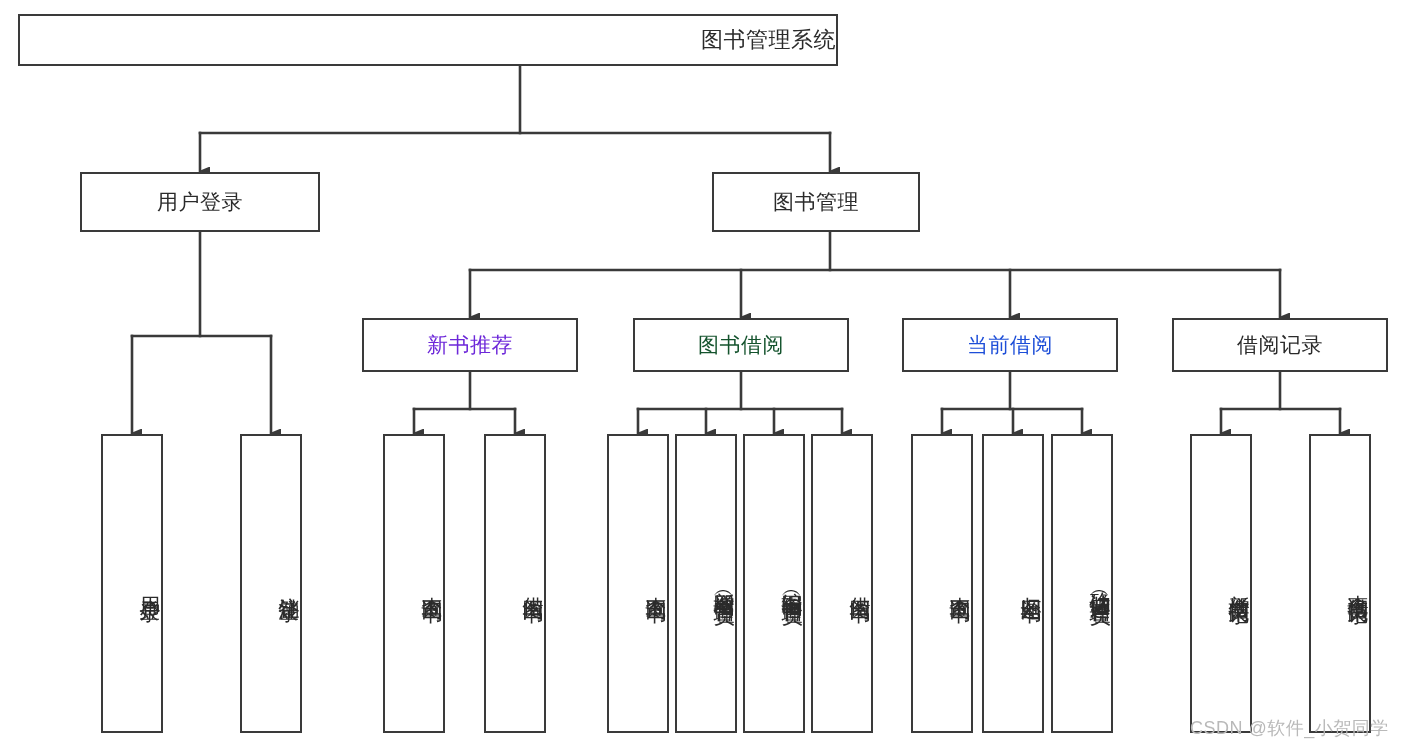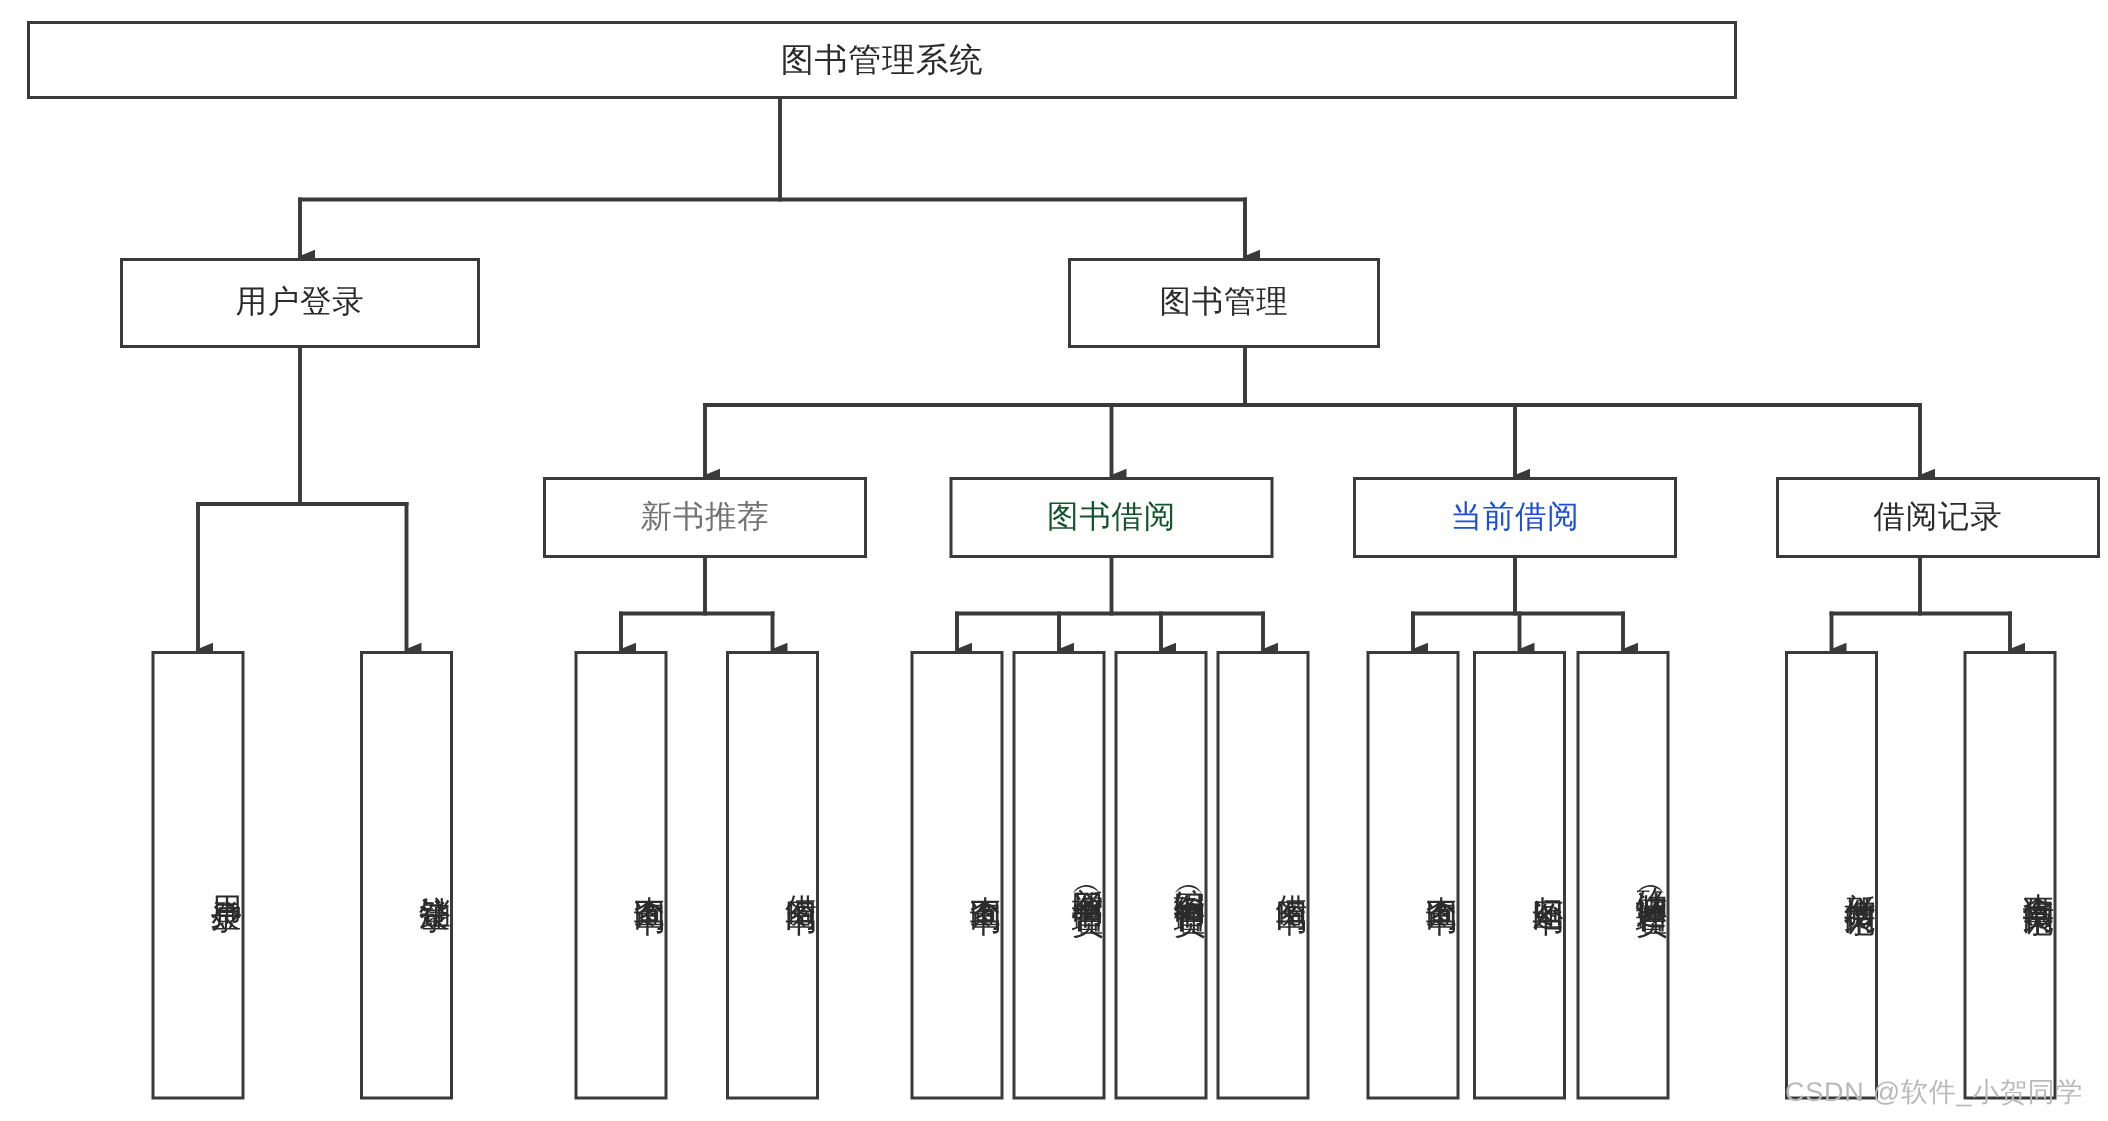--- a/index.html
+++ b/index.html
@@ -106,39 +106,39 @@
         <line x1="1013" y1="409" x2="1013" y2="433" marker-end="url(#arrowhead)"></line>
         <line x1="1082" y1="409" x2="1082" y2="433" marker-end="url(#arrowhead)"></line>
         <line x1="1280" y1="372" x2="1280" y2="409"></line>
         <line x1="1221" y1="409" x2="1340" y2="409"></line>
         <line x1="1221" y1="409" x2="1221" y2="433" marker-end="url(#arrowhead)"></line>
         <line x1="1340" y1="409" x2="1340" y2="433" marker-end="url(#arrowhead)"></line>
       </g>
   </svg>
 
   <div id="node-layer">
-      <div class="node horizontal root" style="left: 18px; top: 14px; width: 1140px; height: 52px; border-color: rgb(58, 58, 58); color: rgb(43, 43, 43);">
+      <div class="node horizontal root" style="left: 18px; top: 14px; width: 820px; height: 52px; border-color: rgb(58, 58, 58); color: rgb(43, 43, 43); justify-content: flex-end;">
         <span>图书管理系统</span>
       </div>
       <div class="node horizontal" style="left: 80px; top: 172px; width: 240px; height: 60px; border-color: rgb(58, 58, 58); color: rgb(43, 43, 43);">
         <span>用户登录</span>
       </div>
       <div class="node horizontal" style="left: 712px; top: 172px; width: 208px; height: 60px; border-color: rgb(58, 58, 58); color: rgb(43, 43, 43);">
         <span>图书管理</span>
       </div>
-      <div class="node horizontal" style="left: 362px; top: 318px; width: 216px; height: 54px; border-color: rgb(58, 58, 58); color: #737373;">
+      <div class="node horizontal" style="left: 362px; top: 318px; width: 216px; height: 54px; border-color: rgb(58, 58, 58); color: #6d28d9;">
         <span>新书推荐</span>
       </div>
       <div class="node horizontal" style="left: 633px; top: 318px; width: 216px; height: 54px; border-color: rgb(58, 58, 58); color: #14532d;">
         <span>图书借阅</span>
       </div>
       <div class="node horizontal" style="left: 902px; top: 318px; width: 216px; height: 54px; border-color: rgb(58, 58, 58); color: #1d4ed8;">
         <span>当前借阅</span>
       </div>
-      <div class="node horizontal" style="left: 1172px; top: 318px; width: 216px; height: 54px; border-color: rgb(58, 58, 58); color: rgb(43, 43, 43); margin-left: 12px;">
+      <div class="node horizontal" style="left: 1172px; top: 318px; width: 216px; height: 54px; border-color: rgb(58, 58, 58); color: rgb(43, 43, 43);">
         <span>借阅记录</span>
       </div>
       <div class="node vertical" style="left: 101px; top: 434px; width: 62px; height: 299px; border-color: rgb(58, 58, 58); color: rgb(43, 43, 43);">
         <span>用户登录</span>
       </div>
       <div class="node vertical" style="left: 240px; top: 434px; width: 62px; height: 299px; border-color: rgb(58, 58, 58); color: rgb(43, 43, 43);">
         <span>注销登录</span>
       </div>
       <div class="node vertical" style="left: 383px; top: 434px; width: 62px; height: 299px; border-color: rgb(58, 58, 58); color: rgb(43, 43, 43);">
         <span>查询图书</span>

